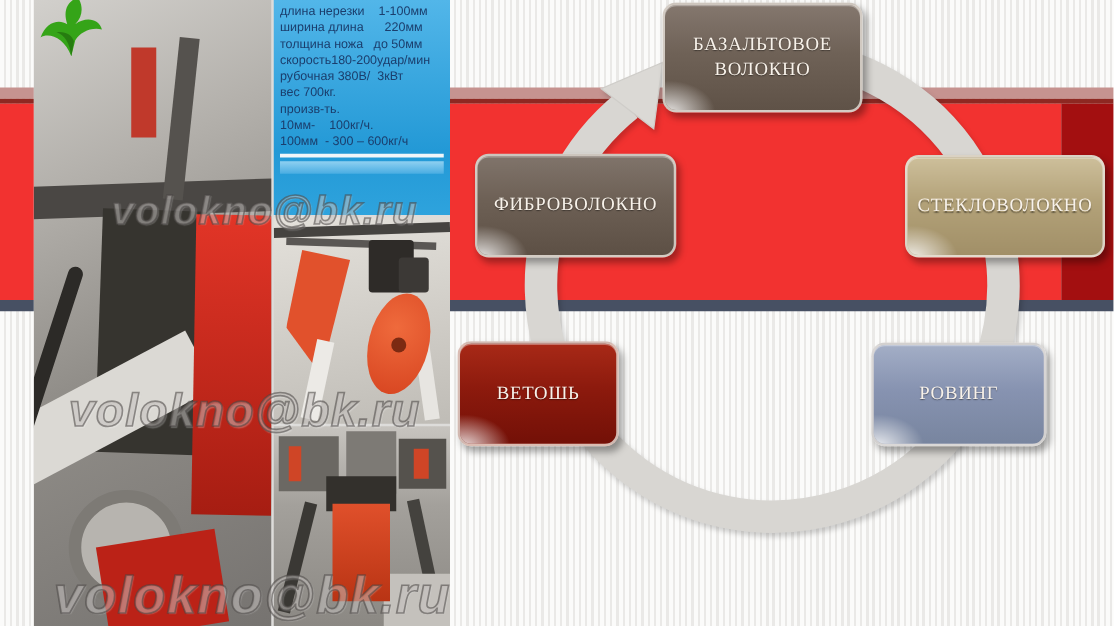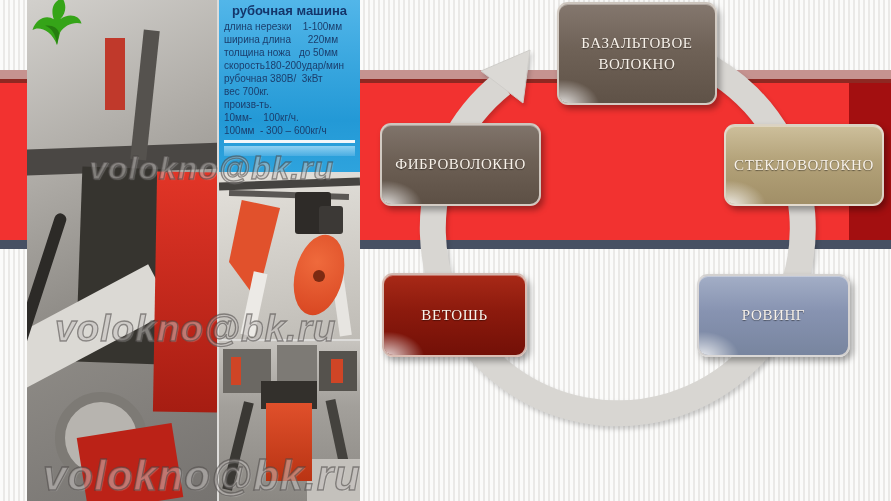--- a/index.html
+++ b/index.html
@@ -33,29 +33,29 @@
     font-family:"Liberation Serif", serif; color:#f8f2ea; text-align:center;
     font-size:15px; letter-spacing:0.6px; line-height:1.35;
     text-shadow:0 1px 1px rgba(0,0,0,0.45); overflow:hidden;
   }
   .node::after{
     content:""; position:absolute; left:-8px; bottom:-10px; width:55px; height:38px;
     background:radial-gradient(ellipse at 20% 80%, rgba(255,255,255,0.85), rgba(255,255,255,0) 60%);
     pointer-events:none;
   }
   .node span{ padding:0 12px; }
-  .node-basalt { left:557px; top:2px;   width:160px; height:103px;
+  .node-basalt { left:530px; top:2px;   width:160px; height:88px;
                  background:linear-gradient(180deg,#84776e,#6f6257 45%,#5f5247); }
   .node-fibro  { left:380px; top:123px; width:161px; height:83px;
                  background:linear-gradient(180deg,#80746b,#6d6055 45%,#5d5045); }
   .node-steklo { left:698px; top:124px; width:160px; height:82px;
                  background:linear-gradient(180deg,#cdbf9b,#b3a279 45%,#a18f67);margin-left:26px; }
-  .node-vetosh { left:382px; top:273px; width:145px; height:84px;
+  .node-vetosh { left:366px; top:273px; width:129px; height:84px;
                  background:linear-gradient(180deg,#a82917,#8c1a0d 45%,#731007); }
-  .node-roving { left:697px; top:274px; width:153px; height:83px;
+  .node-roving { left:697px; top:274px; width:140px; height:83px;
                  background:linear-gradient(180deg,#a3aec6,#8793b1 45%,#78859f); }
   .node-pryazha{ left:535px; top:366px; width:162px; height:83px; font-size:17px;
                  background:linear-gradient(180deg,#5d6a77,#46535e 45%,#39454f); }
 
   
   .collage{ position:absolute; left:27px; top:0; width:333px; height:501px; z-index:2;
             background:#dddcda; overflow:hidden; }
   .photo{ position:absolute; overflow:hidden; }
   .shape{ position:absolute; }
 
@@ -167,21 +167,20 @@
       <div class="shape pm-hose"></div>
       <div class="shape pm-wheel"></div>
       <div class="shape pm-redbl"></div>
       <svg class="leaf-icon" viewBox="0 0 50 45" aria-hidden="true">
         <path d="M25 44 C20 30 8 26 2 30 C6 18 16 16 22 20 C18 8 24 2 30 0 C34 6 34 14 28 20 C36 14 46 16 48 24 C40 22 32 26 28 32 Z" fill="#35a418"></path>
         <path d="M25 44 C24 34 20 28 14 26 C20 25 26 28 27 33 Z" fill="#267c10"></path>
       </svg>
     </div>
 
     <div class="spec">
-      <div class="spec-title">рубочная машина</div>
       <div class="spec-line">длина нерезки    1-100мм</div>
       <div class="spec-line">ширина длина      220мм</div>
       <div class="spec-line">толщина ножа   до 50мм</div>
       <div class="spec-line">скорость180-200удар/мин</div>
       <div class="spec-line">рубочная 380В/  3кВт</div>
       <div class="spec-line">вес 700кг.</div>
       <div class="spec-line">произв-ть.</div>
       <div class="spec-line">10мм-    100кг/ч.</div>
       <div class="spec-line">100мм  - 300 – 600кг/ч</div>
       <div class="spec-rule"></div>

